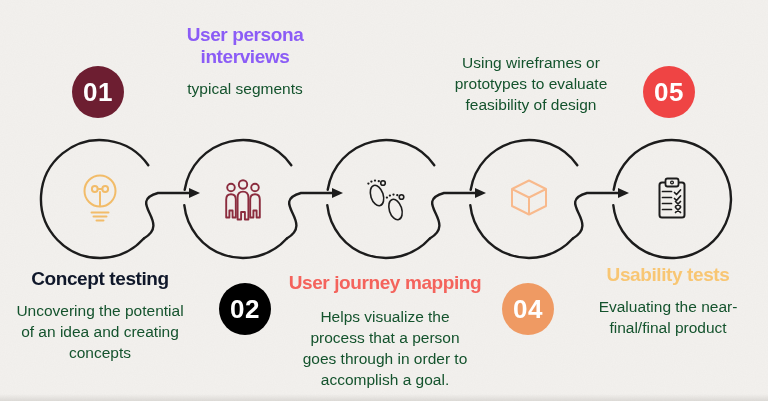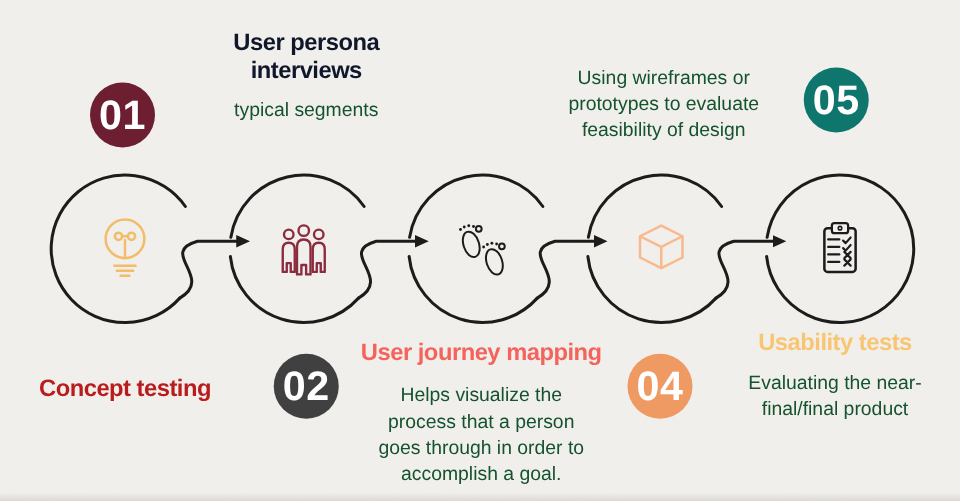--- a/index.html
+++ b/index.html
@@ -8,21 +8,21 @@
     position:relative;width:768px;height:401px;
     background:#f3f1ee;
     font-family:"Liberation Sans",sans-serif;
     overflow:hidden;
   }
   .texture{position:absolute;left:0;top:0;z-index:0;pointer-events:none;}
   .band{position:absolute;left:0;top:136px;width:768px;height:132px;z-index:1;}
   .badge{
     position:absolute;z-index:2;width:52px;height:52px;border-radius:50%;
     display:flex;align-items:center;justify-content:center;
-    color:#ffffff;font-size:33px;font-weight:700;letter-spacing:0.5px;
+    color:#ffffff;font-size:26px;font-weight:700;letter-spacing:0.5px;
   }
   .title{
     position:absolute;z-index:2;text-align:center;
     font-size:19px;font-weight:700;line-height:22px;letter-spacing:-0.4px;
   }
   .desc{
     position:absolute;z-index:2;text-align:center;
     color:#14532d;font-size:15.5px;line-height:21px;
   }
   .bottom-shade{
@@ -113,29 +113,34 @@
       <rect x="659.5" y="46.5" width="25" height="35" rx="2.5"></rect>
       <rect x="665.5" y="42.5" width="13" height="8" rx="2" fill="#f3f1ee" stroke-width="1.8"></rect>
       <circle cx="672" cy="46.5" r="1.4" stroke-width="1.3"></circle>
       <path stroke-width="1.7" d="M662.5,55.5 L671.5,55.5 M662.5,61.5 L671.5,61.5 M662.5,67.5 L671.5,67.5 M662.5,73.5 L671.5,73.5"></path>
       <path stroke-width="1.7" d="M674.5,56.5 l2,2 l4,-4.5 M674.5,62.5 l2,2 l4,-4.5"></path>
       <path stroke-width="1.7" d="M675.5,65.5 l5,5 M680.5,65.5 l-5,5 M675.5,71.5 l5,5 M680.5,71.5 l-5,5"></path>
     </g>
   </svg>
 
   <div class="badge" style="left: 72px; top: 66px; background-color: rgb(109, 30, 49);">01</div>
-  <div class="badge" style="left: 219px; top: 283px; background-color: #404040;">02</div>
+  <div class="badge" style="left: 219px; top: 283px; background-color: #000000;">02</div>
   <div class="badge" style="left: 502px; top: 283px; background-color: rgb(239, 154, 99);">04</div>
-  <div class="badge" style="left: 643px; top: 54px; background-color: #0f766e;">05</div>
+  <div class="badge" style="left: 643px; top: 66px; background-color: #ef4444;">05</div>
 
-  <div class="title" style="left: 0px; top: 268px; width: 200px; color: #b91c1c; margin-top: 33px;">
+  <div class="title" style="left: 0px; top: 268px; width: 200px; color: #0f172a;">
     <div>Concept testing</div>
   </div>
+  <div class="desc" style="left:0;top:300px;width:200px">
+    <div>Uncovering the potential</div>
+    <div>of an idea and creating</div>
+    <div>concepts</div>
+  </div>
 
-  <div class="title" style="left: 145px; top: 24px; width: 200px; color: #0f172a;">
+  <div class="title" style="left: 145px; top: 24px; width: 200px; color: #8b5cf6;">
     <div>User persona</div>
     <div>interviews</div>
   </div>
   <div class="desc" style="left:145px;top:78px;width:200px">
     <div>typical segments</div>
   </div>
 
   <div class="title" style="left: 275px; top: 272px; width: 220px; color: rgb(244, 99, 92);">
     <div>User journey mapping</div>
   </div>

